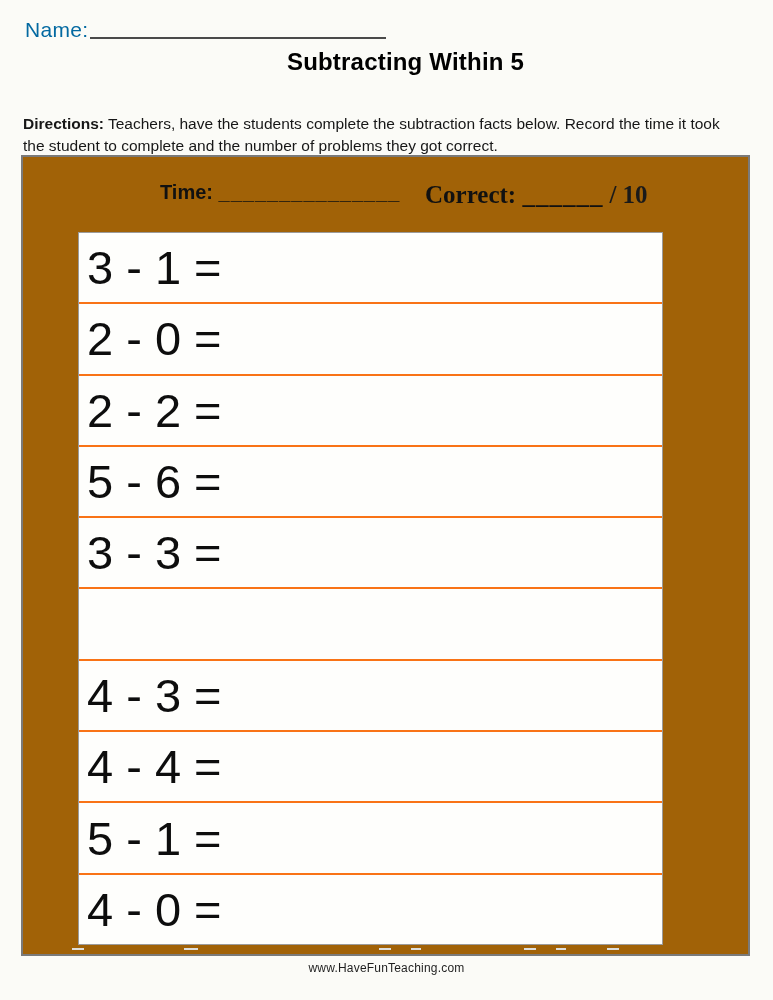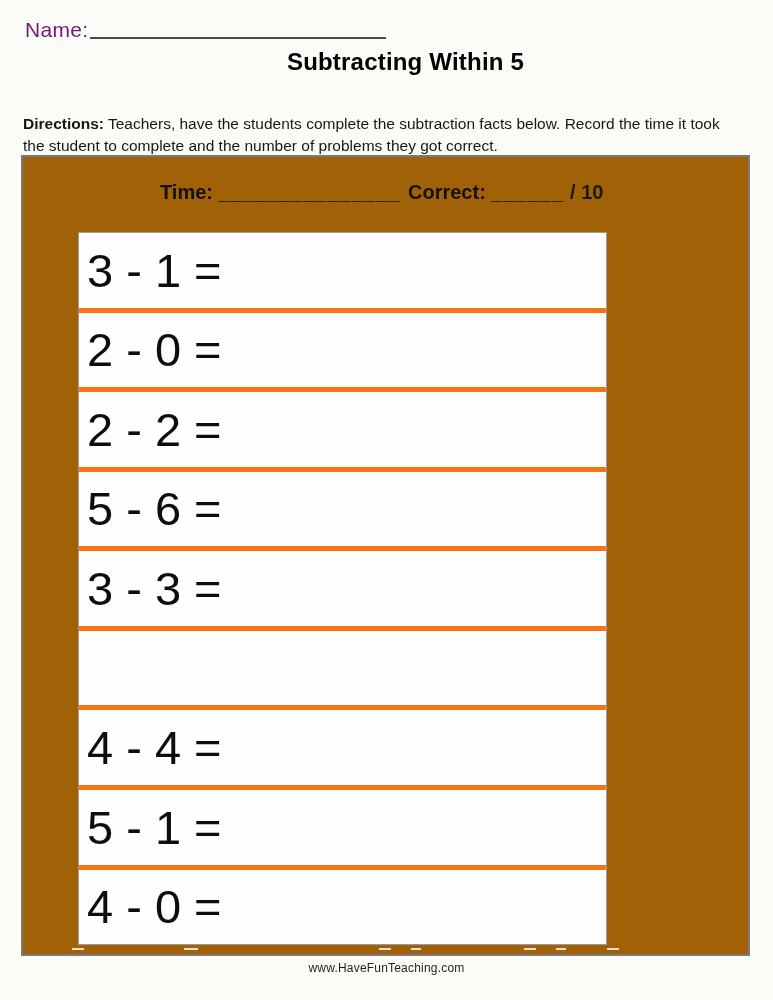--- a/index.html
+++ b/index.html
@@ -17,21 +17,21 @@
     width: 773px;
     height: 1000px;
     background: #fbfbf7;
   }
 
   
   .name-label {
     position: absolute;
     left: 25px; top: 18px;
     font-size: 21px;
-    color: #701a75;
+    color: #0369a1;
     letter-spacing: 0.3px;
   }
   .name-line {
     position: absolute;
     left: 90px; top: 37px;
     width: 296px; height: 2px;
     background: #4a4a4a;
   }
 
   
@@ -63,46 +63,46 @@
     position: absolute;
     left: 21px; top: 155px;
     width: 729px; height: 801px;
     border: 2px solid #7a7a7a;
     background: #a16207;
   }
 
   
   .score-row { position: absolute; left: 0; top: 24px; width: 100%; height: 30px; }
   .time-group { position: absolute; left: 137px; top: 0; font-size: 20px; white-space: nowrap; }
-  .correct-group { position: absolute; left: 385px; top: 0; font-size: 20px; white-space: nowrap; }
+  .correct-group { position: absolute; left: 402px; top: 0; font-size: 25px; white-space: nowrap; font-family: Liberation Serif, serif; }
   .score-label { font-weight: 600; color: #111; }
   .blank {
     letter-spacing: 1px;
     color: #111;
     font-weight: 600;
   }
   .total { margin-left: 6px; font-weight: 600; }
 
   
   .problems-table {
     position: absolute;
     left: 55px; top: 75px;
-    width: 529px; height: 713px;
+    width: 585px; height: 713px;
     border: 1px solid #9b9b9b;
     background: #fefefc;
     display: flex;
     flex-direction: column;
   }
   .problem-row {
     flex: 1 1 0;
     display: flex;
     align-items: center;
     background: #fefefc;
   }
-  .problem-row + .problem-row { border-top: 5px solid #f97316; }
+  .problem-row + .problem-row { border-top: 2px solid #f97316; }
   .expression {
     font-size: 47px;
     color: #0d0d0d;
     padding-left: 8px;
     line-height: 1;
     white-space: pre;
   }
   .answer-space { flex: 1 1 auto; height: 100%; }
 
   
@@ -158,20 +158,24 @@
       </div>
       <div class="problem-row">
         <span class="expression">5 - 6 =</span>
         <span class="answer-space"></span>
       </div>
       <div class="problem-row">
         <span class="expression">3 - 3 =</span>
         <span class="answer-space"></span>
       </div>
       <div class="problem-row">
+        <span class="answer-space"></span>
+      </div>
+      <div class="problem-row">
+        <span class="expression">4 - 3 =</span>
         <span class="answer-space"></span>
       </div>
       <div class="problem-row">
         <span class="expression">4 - 4 =</span>
         <span class="answer-space"></span>
       </div>
       <div class="problem-row">
         <span class="expression">5 - 1 =</span>
         <span class="answer-space"></span>
       </div>

